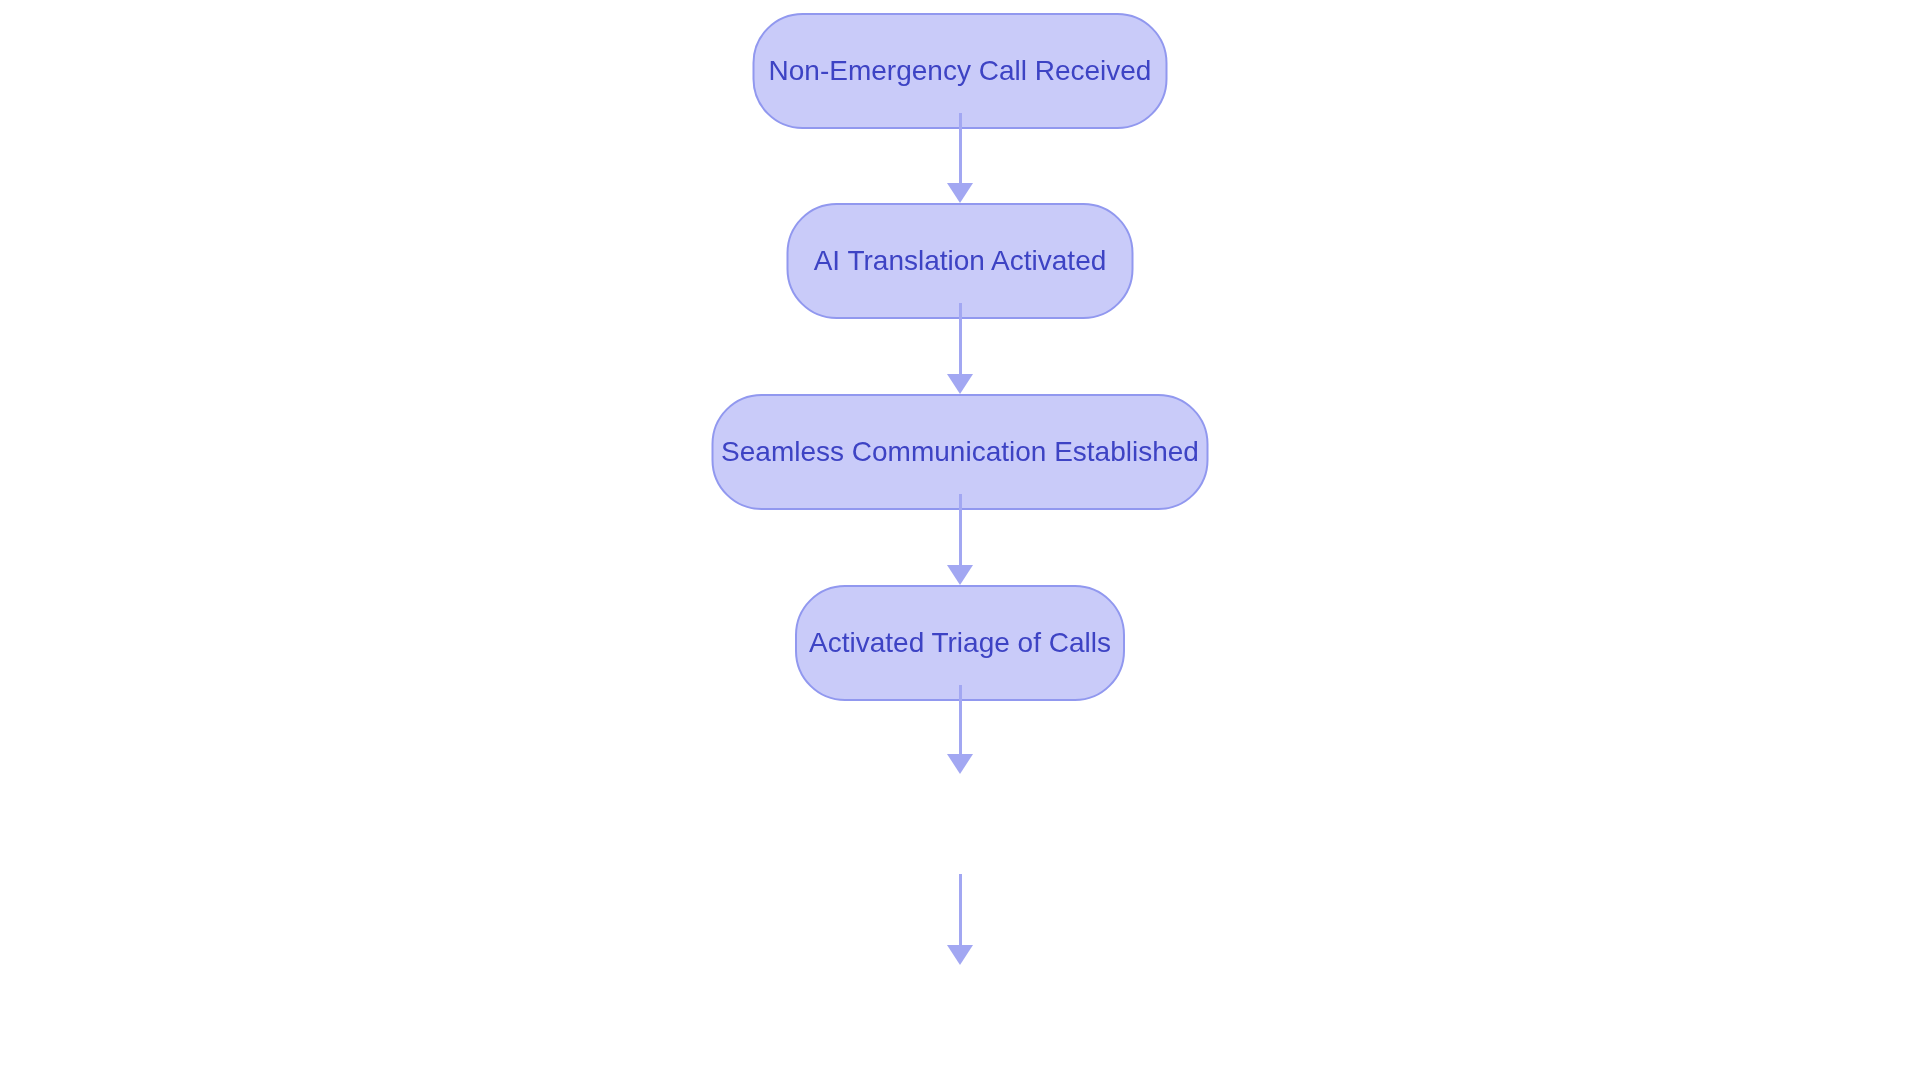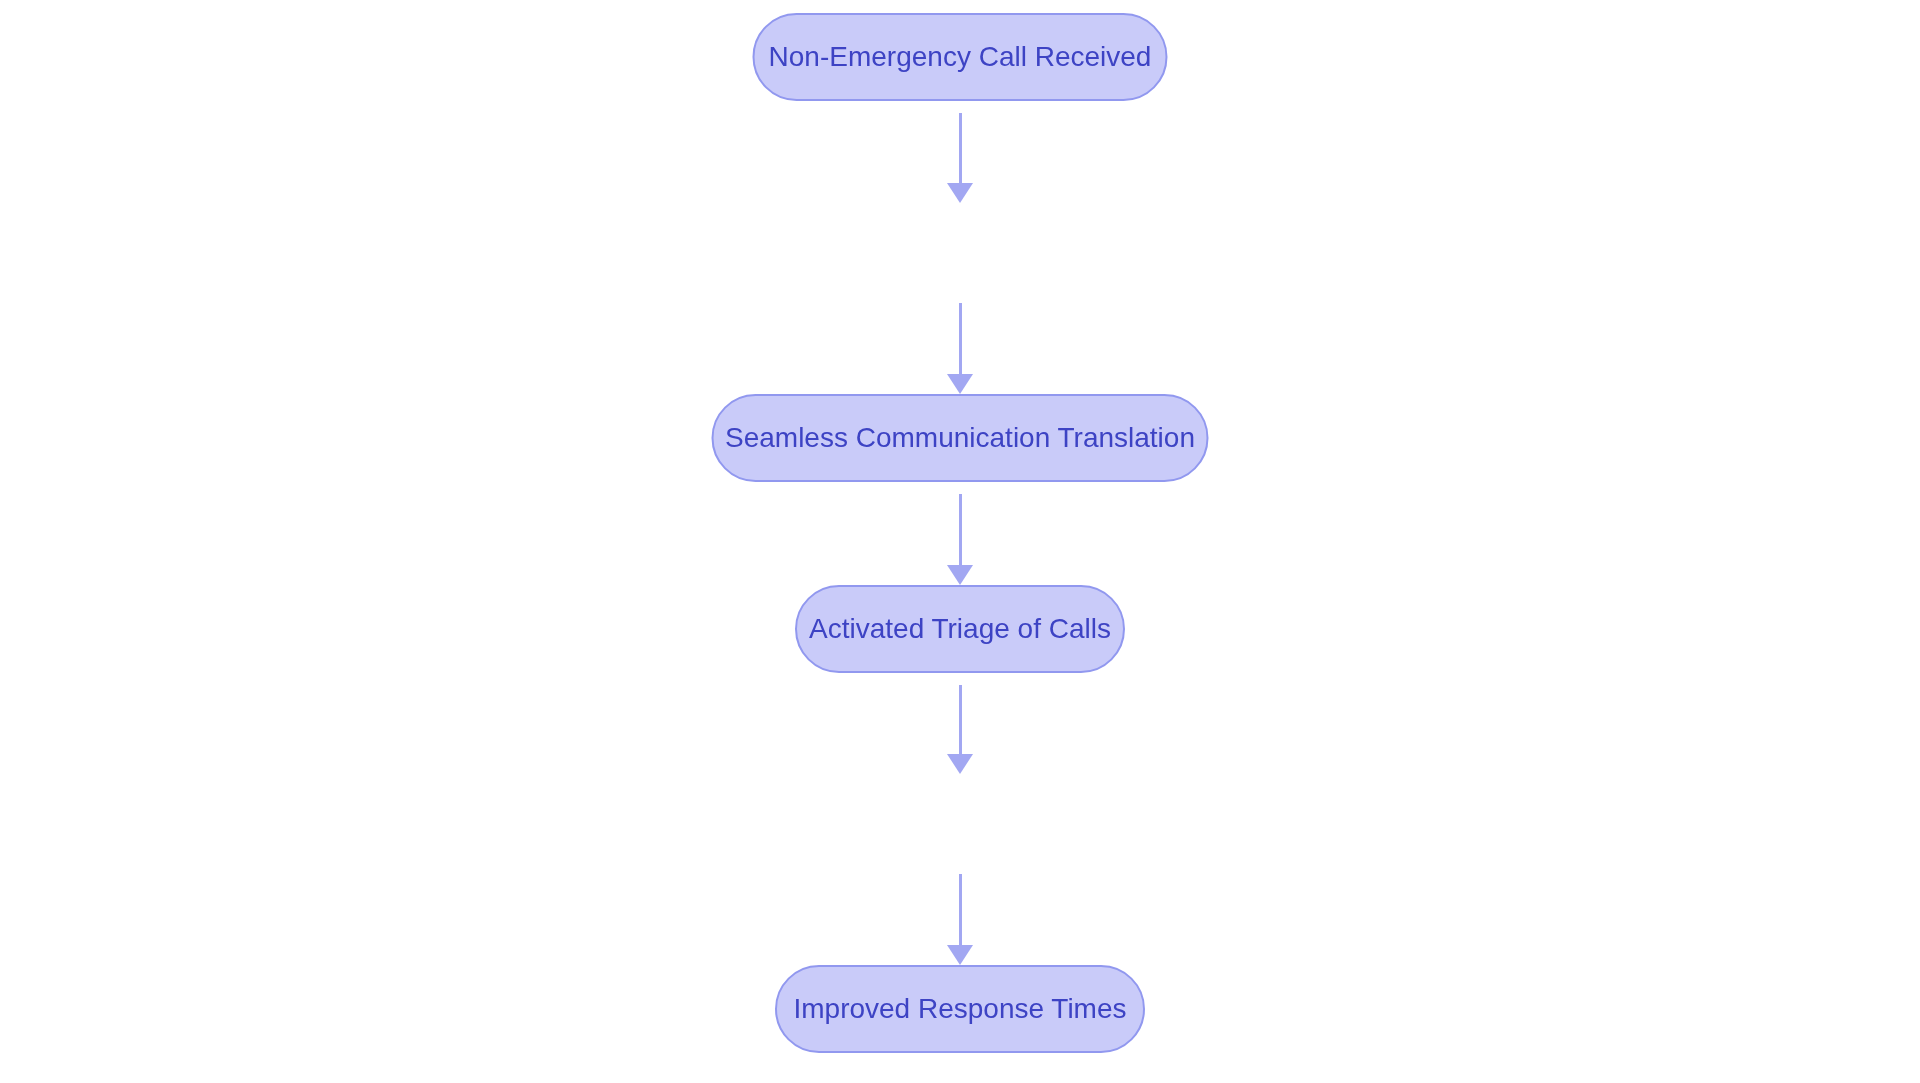--- a/index.html
+++ b/index.html
@@ -14,21 +14,21 @@
     position:relative;
     width:1920px;height:1083px;
     background:var(--bg);
     overflow:hidden;
     font-family:"Liberation Sans","DejaVu Sans",sans-serif;
   }
   .node{
     position:absolute;
     left:50%;
     transform:translateX(-50%);
-    height:88px;
+    height:116px;
     border-radius:50px;
     background:var(--fill);
     border:2px solid var(--border);
     box-sizing:border-box;
     display:flex;
     align-items:center;
     justify-content:center;
     color:var(--text);
     font-size:28px;
     white-space:nowrap;
@@ -73,28 +73,31 @@
 
   <div class="node n1">
     <span>Non-Emergency Call Received</span>
   </div>
 
   <div class="arrow a1">
     <span class="line"></span>
     <span class="head"></span>
   </div>
 
+  <div class="node n2">
+    <span>AI Translation Activated</span>
+  </div>
 
   <div class="arrow a2">
     <span class="line"></span>
     <span class="head"></span>
   </div>
 
   <div class="node n3">
-    <span>Seamless Communication Translation</span>
+    <span>Seamless Communication Established</span>
   </div>
 
   <div class="arrow a3">
     <span class="line"></span>
     <span class="head"></span>
   </div>
 
   <div class="node n4">
     <span>Activated Triage of Calls</span>
   </div>
@@ -103,17 +106,14 @@
     <span class="line"></span>
     <span class="head"></span>
   </div>
 
 
   <div class="arrow a5">
     <span class="line"></span>
     <span class="head"></span>
   </div>
 
-  <div class="node n6">
-    <span>Improved Response Times</span>
-  </div>
 
 </div>
 
 </body></html>

